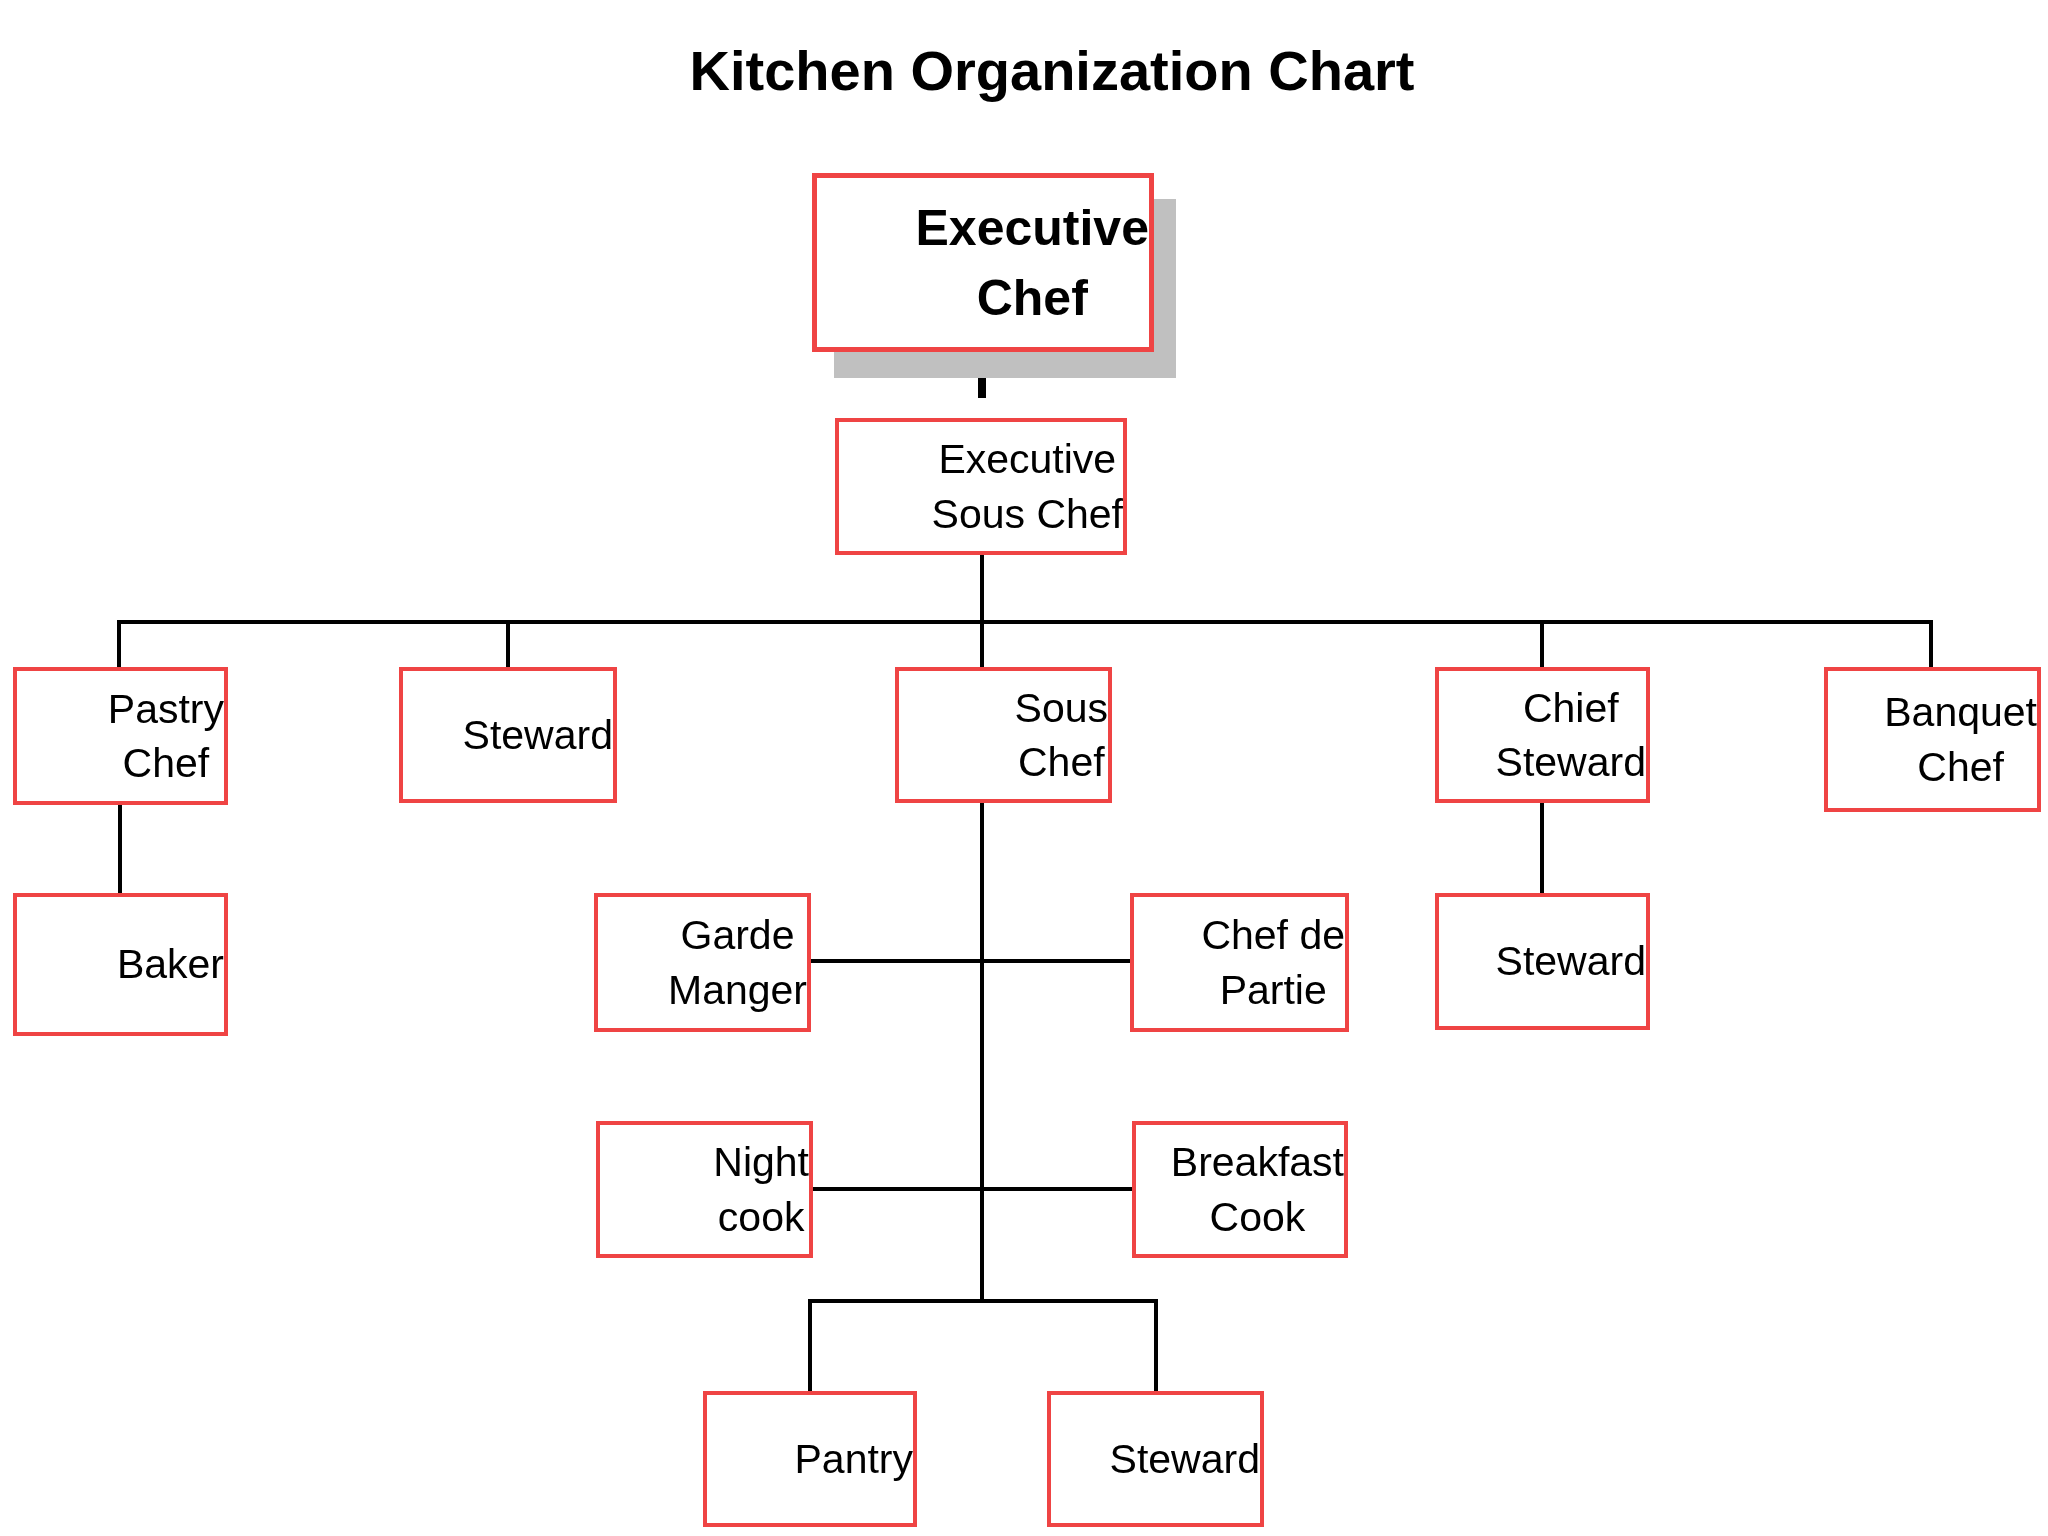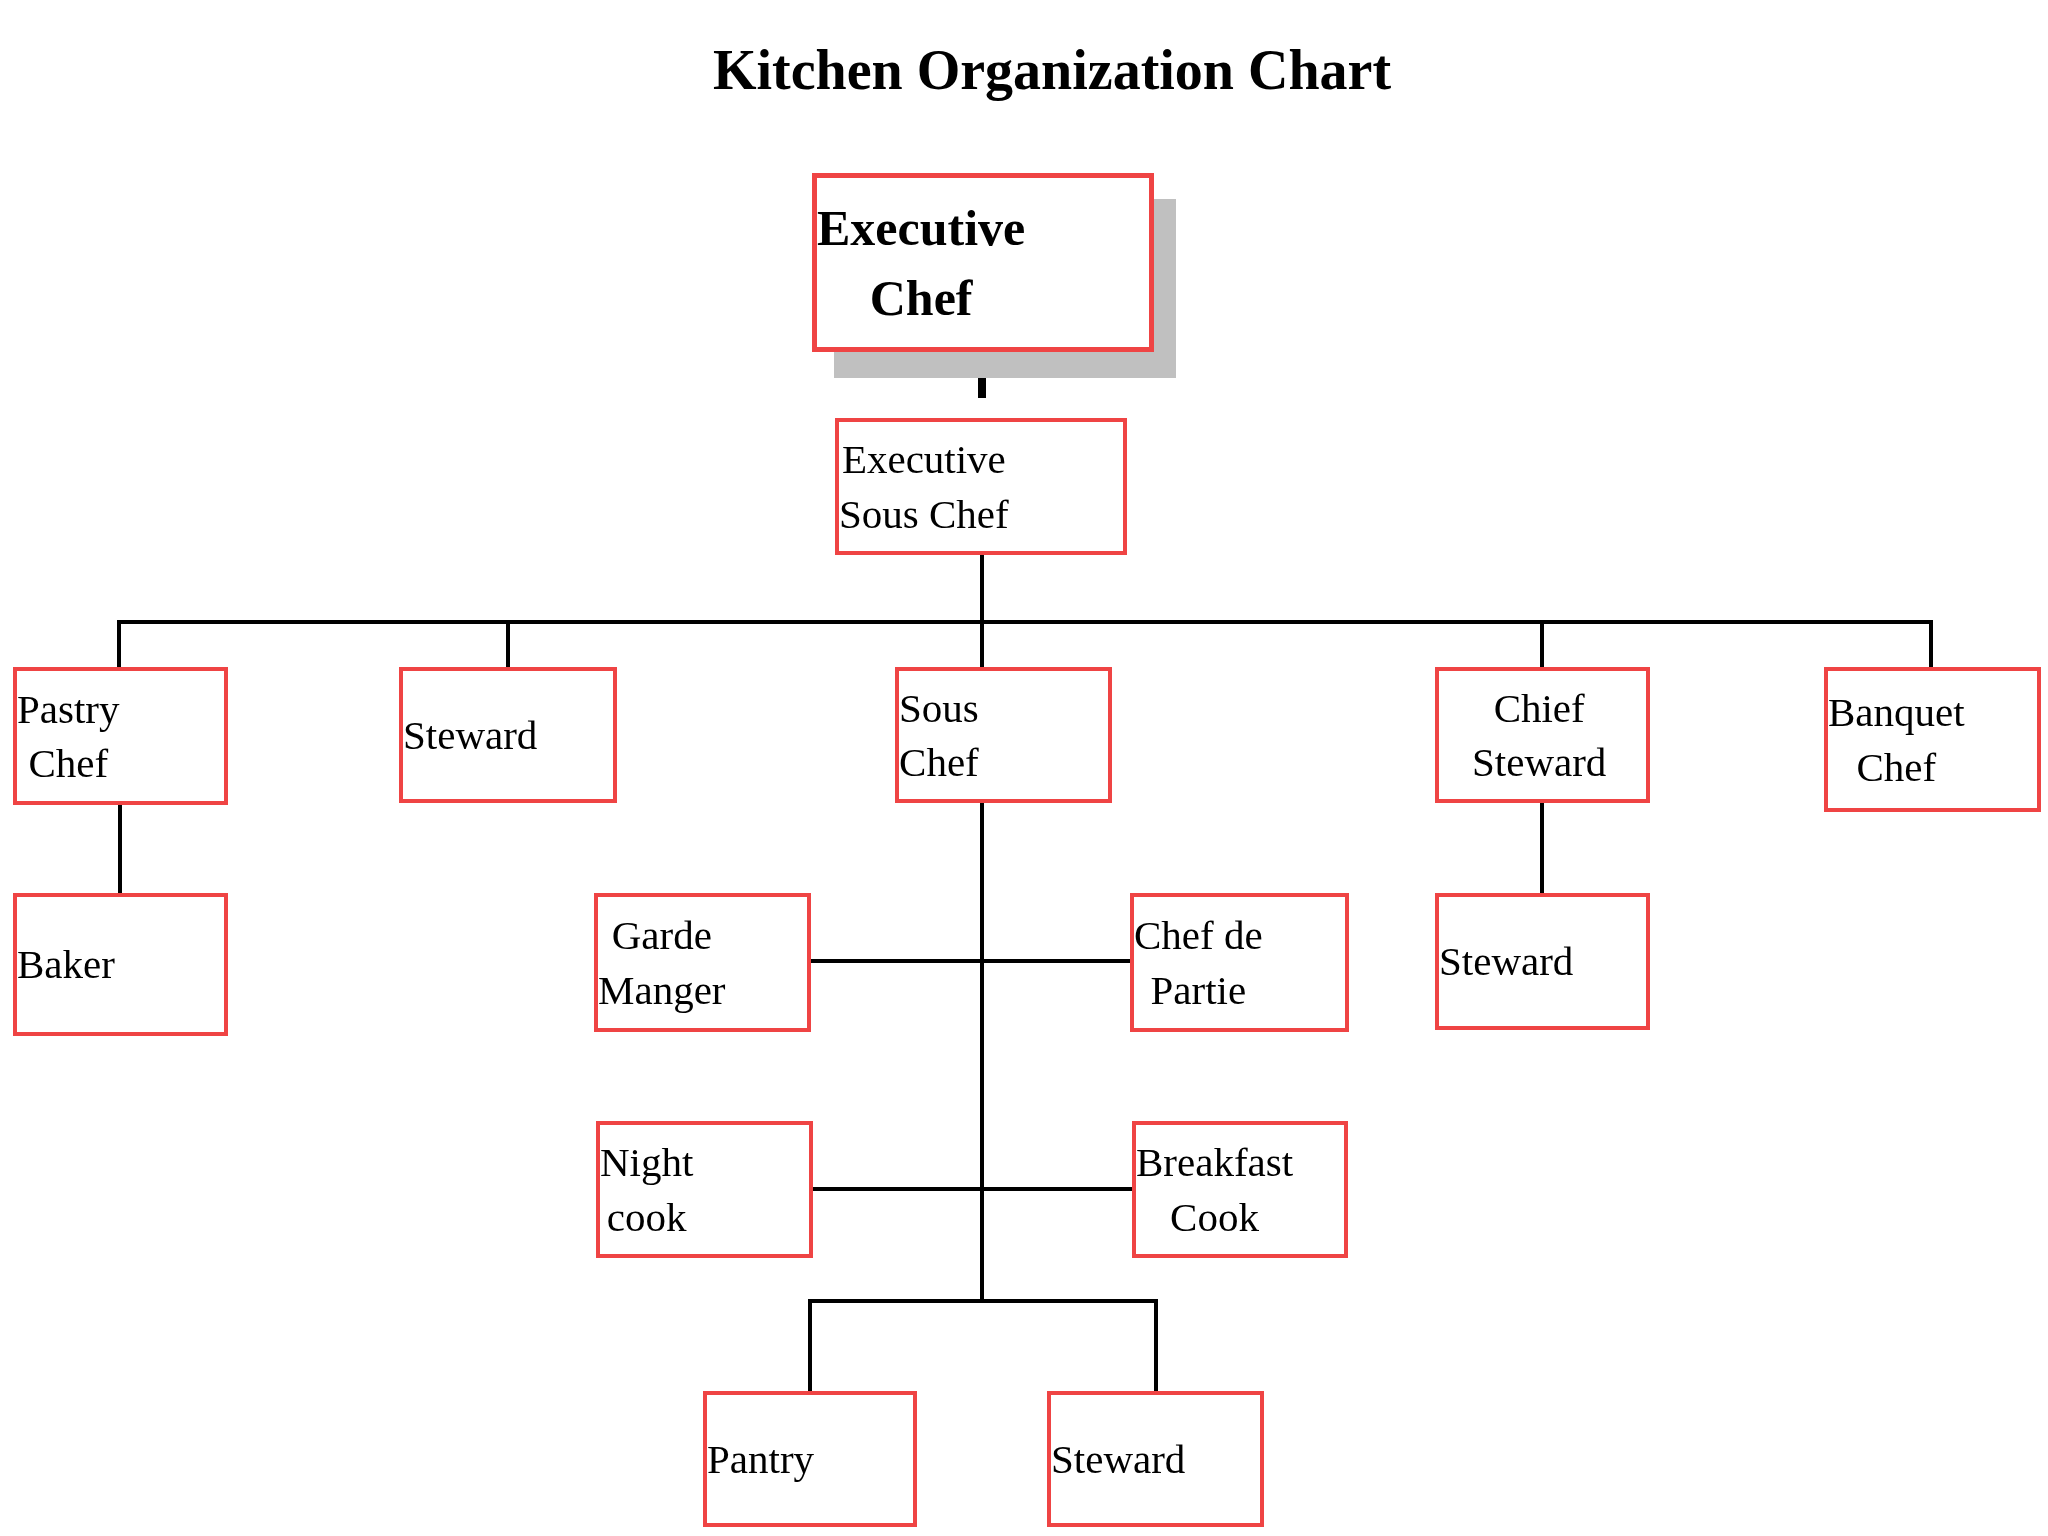--- a/index.html
+++ b/index.html
@@ -6,21 +6,21 @@
     margin: 0;
     padding: 0;
     background: #ffffff;
   }
   .canvas {
     position: relative;
     width: 2048px;
     height: 1536px;
     background: #ffffff;
     overflow: hidden;
-    font-family: Liberation Serif, serif;
+    font-family: Liberation Sans, sans-serif;
     color: #000000;
   }
   .chart-title {
     position: absolute;
     top: 38px;
     left: 0;
     width: 100%;
     box-sizing: border-box;
     padding-left: 56px;           
     text-align: center;
@@ -29,21 +29,21 @@
     letter-spacing: 0px;
     white-space: nowrap;
   }
   .node {
     position: absolute;
     box-sizing: border-box;
     border: 4px solid #ef4444;
     background: #ffffff;
     display: flex;
     align-items: center;
-    justify-content: flex-start;
+    justify-content: flex-end;
     text-align: center;
     font-size: 41px;
     line-height: 1.32;
   }
   .node-label {
     white-space: pre-line;
     display: block;
   }
   .line {
     position: absolute;

